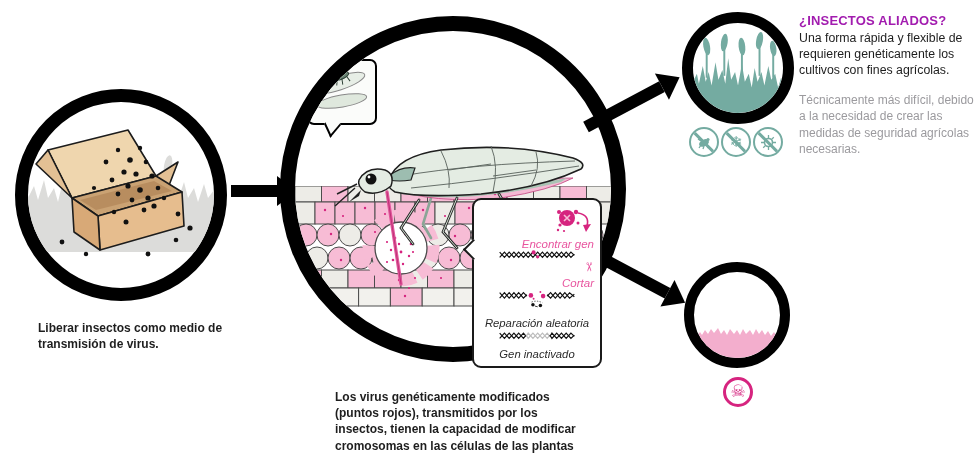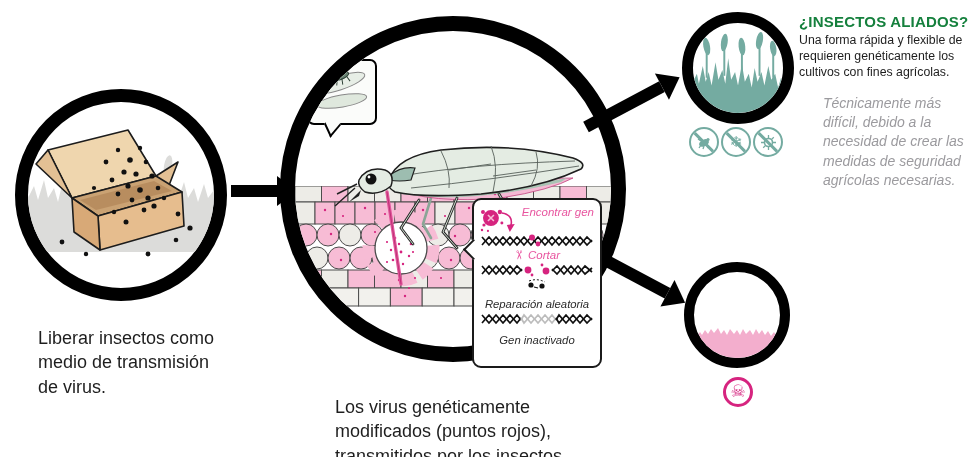--- a/index.html
+++ b/index.html
@@ -16,47 +16,47 @@
 
   
   .arrow{position:absolute;height:12px;background:#000;transform-origin:left center;}
   .arrow::after{content:'';position:absolute;right:-20px;top:50%;transform:translateY(-50%);
     width:0;height:0;border-left:20px solid #000;border-top:15px solid transparent;border-bottom:15px solid transparent;}
   .a1{left:231px;top:185px;width:46px;}
   .a2{left:586px;top:121px;width:86px;transform:rotate(-28deg);}
   .a3{left:588px;top:245px;width:90px;transform:rotate(28deg);}
 
   
-  .cap{position:absolute;font-size:18px;line-height:1.35;color:#1e1e1e;}
+  .cap{position:absolute;font-size:12px;line-height:1.35;color:#1e1e1e;font-weight:bold;}
   .cap-left{left:38px;top:308px;width:190px;}
   .cap-mid{left:335px;top:377px;width:252px;}
   .tblock{position:absolute;width:178px;}
   .t-tr{left:799px;top:13px;}
   .t-br{left:799px;top:265px;}
-  .tblock h3{margin:0 0 2px 0;font-size:15px;font-weight:bold;letter-spacing:.2px;color:#15803d;}
+  .tblock h3{margin:0 0 2px 0;font-size:13px;font-weight:bold;letter-spacing:.2px;color:#a21caf;}
   .tblock p{margin:0;font-size:12.3px;line-height:1.32;color:#1e1e1e;}
-  .tblock .note{margin-top:13px;font-style:italic;color:#9b9a9e;font-size:14px;line-height:1.38;margin-left:24px;}
+  .tblock .note{margin-top:13px;color:#9b9a9e;font-size:12px;line-height:1.38;}
 
   
   .bubble{position:absolute;left:12px;top:28px;width:66px;height:62px;background:#fbfcfa;
     border:2.5px solid #000;border-radius:7px;z-index:5;}
   .bubble::after{content:'';position:absolute;left:16px;bottom:-9px;width:13px;height:13px;background:#fbfcfa;
     border-right:2.5px solid #000;border-bottom:2.5px solid #000;transform:rotate(65deg) skewX(25deg);}
 
   
   .tissue{position:absolute;left:0;top:155px;z-index:1;}
   .insect{position:absolute;left:36px;top:60px;z-index:3;}
 
   
   .genebox{position:absolute;left:472px;top:198px;width:130px;height:170px;background:#fff;
     border:2.4px solid #1a1a1a;border-radius:9px;z-index:10;padding:6px 6px 4px 6px;box-sizing:border-box;
     display:flex;flex-direction:column;align-items:center;}
   .genebox::before{content:'';position:absolute;left:-8px;top:42px;width:13px;height:13px;background:#fff;
     border-left:2.4px solid #1a1a1a;border-bottom:2.4px solid #1a1a1a;transform:rotate(45deg);}
-  .g-row{display:flex;align-items:flex-start;gap:4px;width:100%;justify-content:flex-start;}
+  .g-row{display:flex;align-items:flex-end;gap:4px;width:100%;justify-content:flex-start;flex-direction:column;}
   .pinktext{font-style:italic;font-size:11.5px;color:#e8559f;white-space:nowrap;}
   .g-cap{font-style:italic;font-size:11.3px;color:#2b2b2b;text-align:center;margin:8px 0 2px 0;white-space:nowrap;}
   .scissors{color:#e8559f;font-family:"DejaVu Sans",sans-serif;font-size:12px;display:inline-block;
     transform:rotate(90deg);line-height:1;}
   .g-cut{justify-content:center;margin:1px 0;}
 
   
   .icon-row{position:absolute;left:689px;top:127px;display:flex;gap:2px;}
   .p-icon{position:relative;width:30px;height:30px;box-sizing:border-box;border:2.6px solid #74aba1;
     border-radius:50%;display:flex;align-items:center;justify-content:center;background:#fff;overflow:hidden;}

